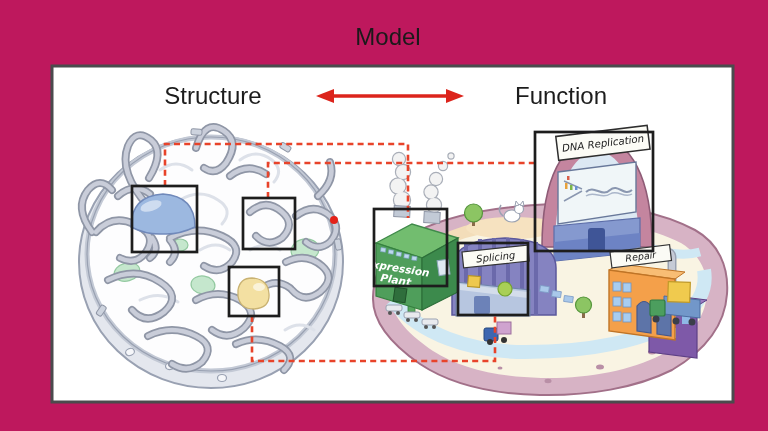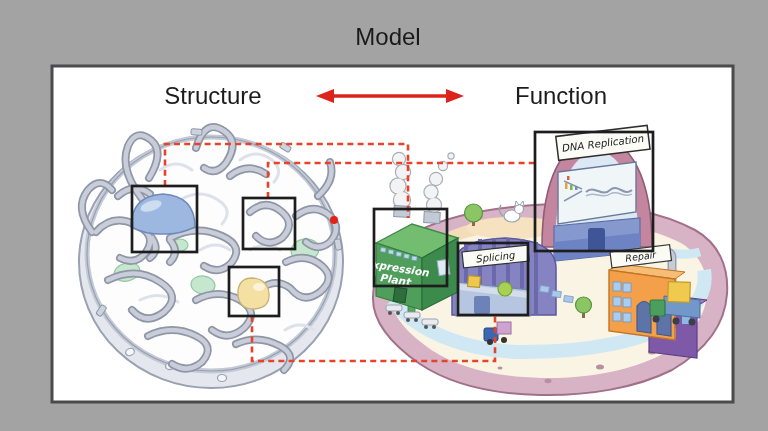--- a/index.html
+++ b/index.html
@@ -1,16 +1,16 @@
 <!DOCTYPE html>
 <html><head>
 <meta charset="utf-8">
 <style>
   html,body{margin:0;padding:0;background:#ffffff;}
-  .page{position:relative;width:768px;height:431px;background:#a3a3a3;overflow:hidden;
+  .page{position:relative;width:768px;height:431px;background:#be185d;overflow:hidden;
         font-family:"Liberation Sans",sans-serif;}
   svg{display:block;}
   text{font-family:"Liberation Sans",sans-serif;}
   .title-text{font-size:24px;fill:#1a1a1a;}
   .header-label{font-size:24px;fill:#1c1c1c;}
   .sign-text{font-family:"DejaVu Sans",sans-serif;font-style:oblique;fill:#222;}
   .bldg-label{font-family:"DejaVu Sans",sans-serif;font-style:oblique;font-weight:bold;fill:#ffffff;}
   .strand-under{stroke:#8f96a6;stroke-width:8;fill:none;stroke-linecap:round;stroke-linejoin:round;}
   .strand-over{stroke:#c9cdd9;stroke-width:4.6;fill:none;stroke-linecap:round;stroke-linejoin:round;}
   .strand-faint{stroke:#dde1e9;stroke-width:3;fill:none;stroke-linecap:round;}

